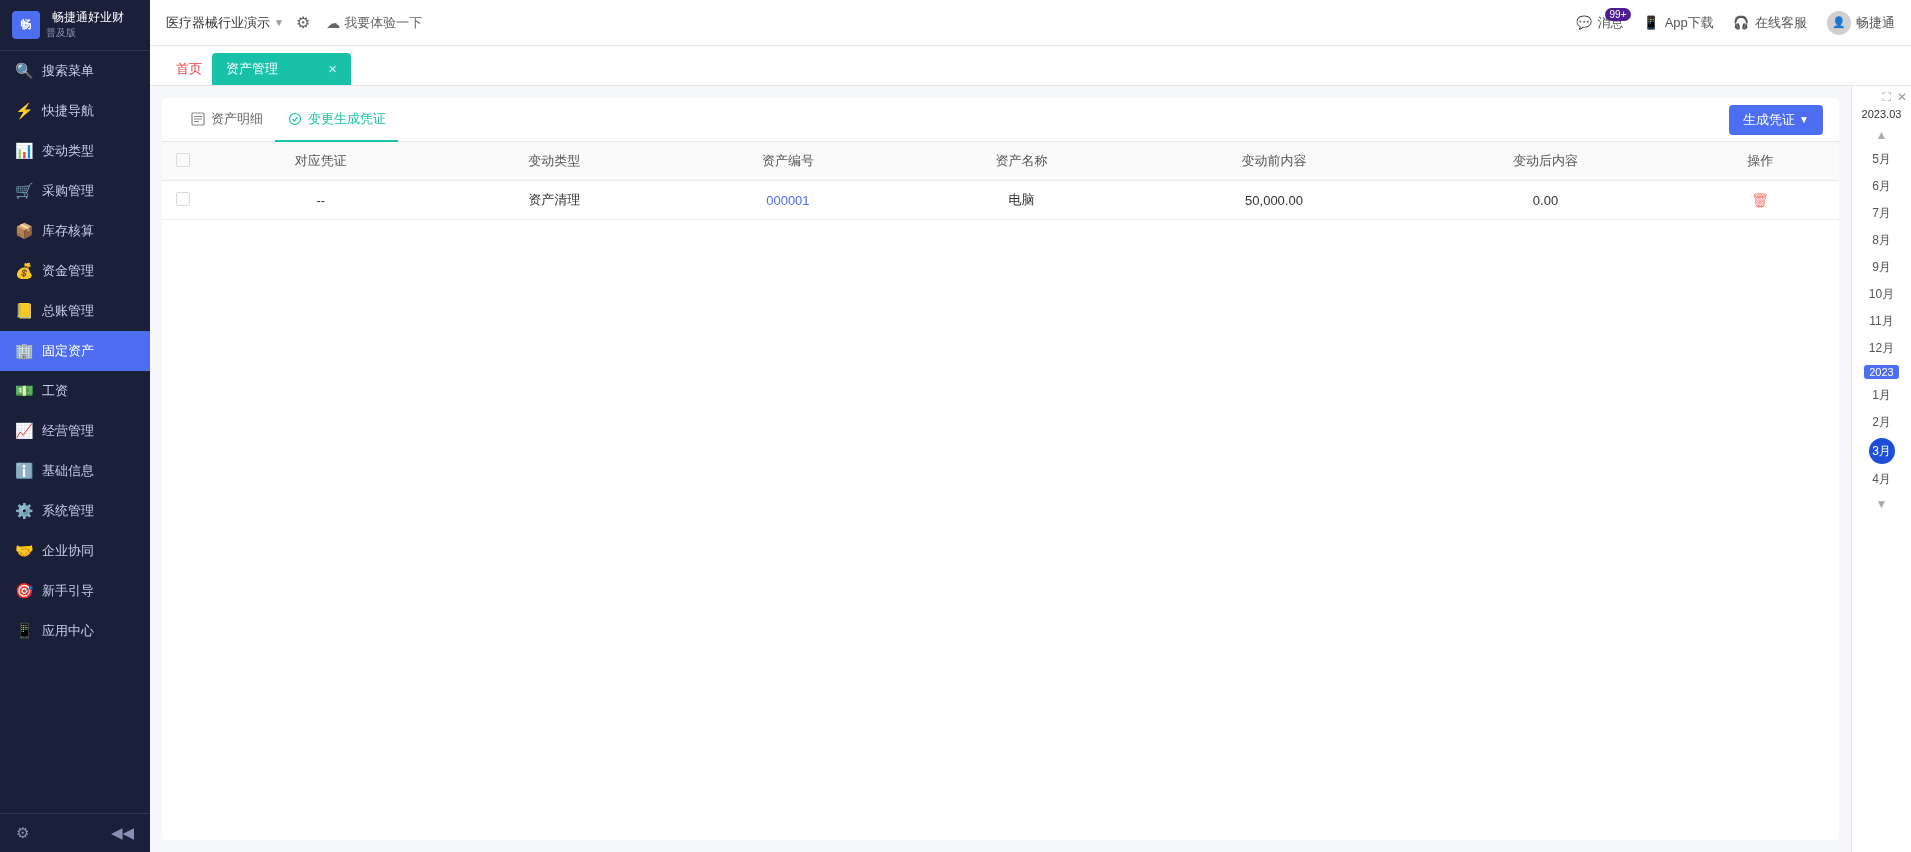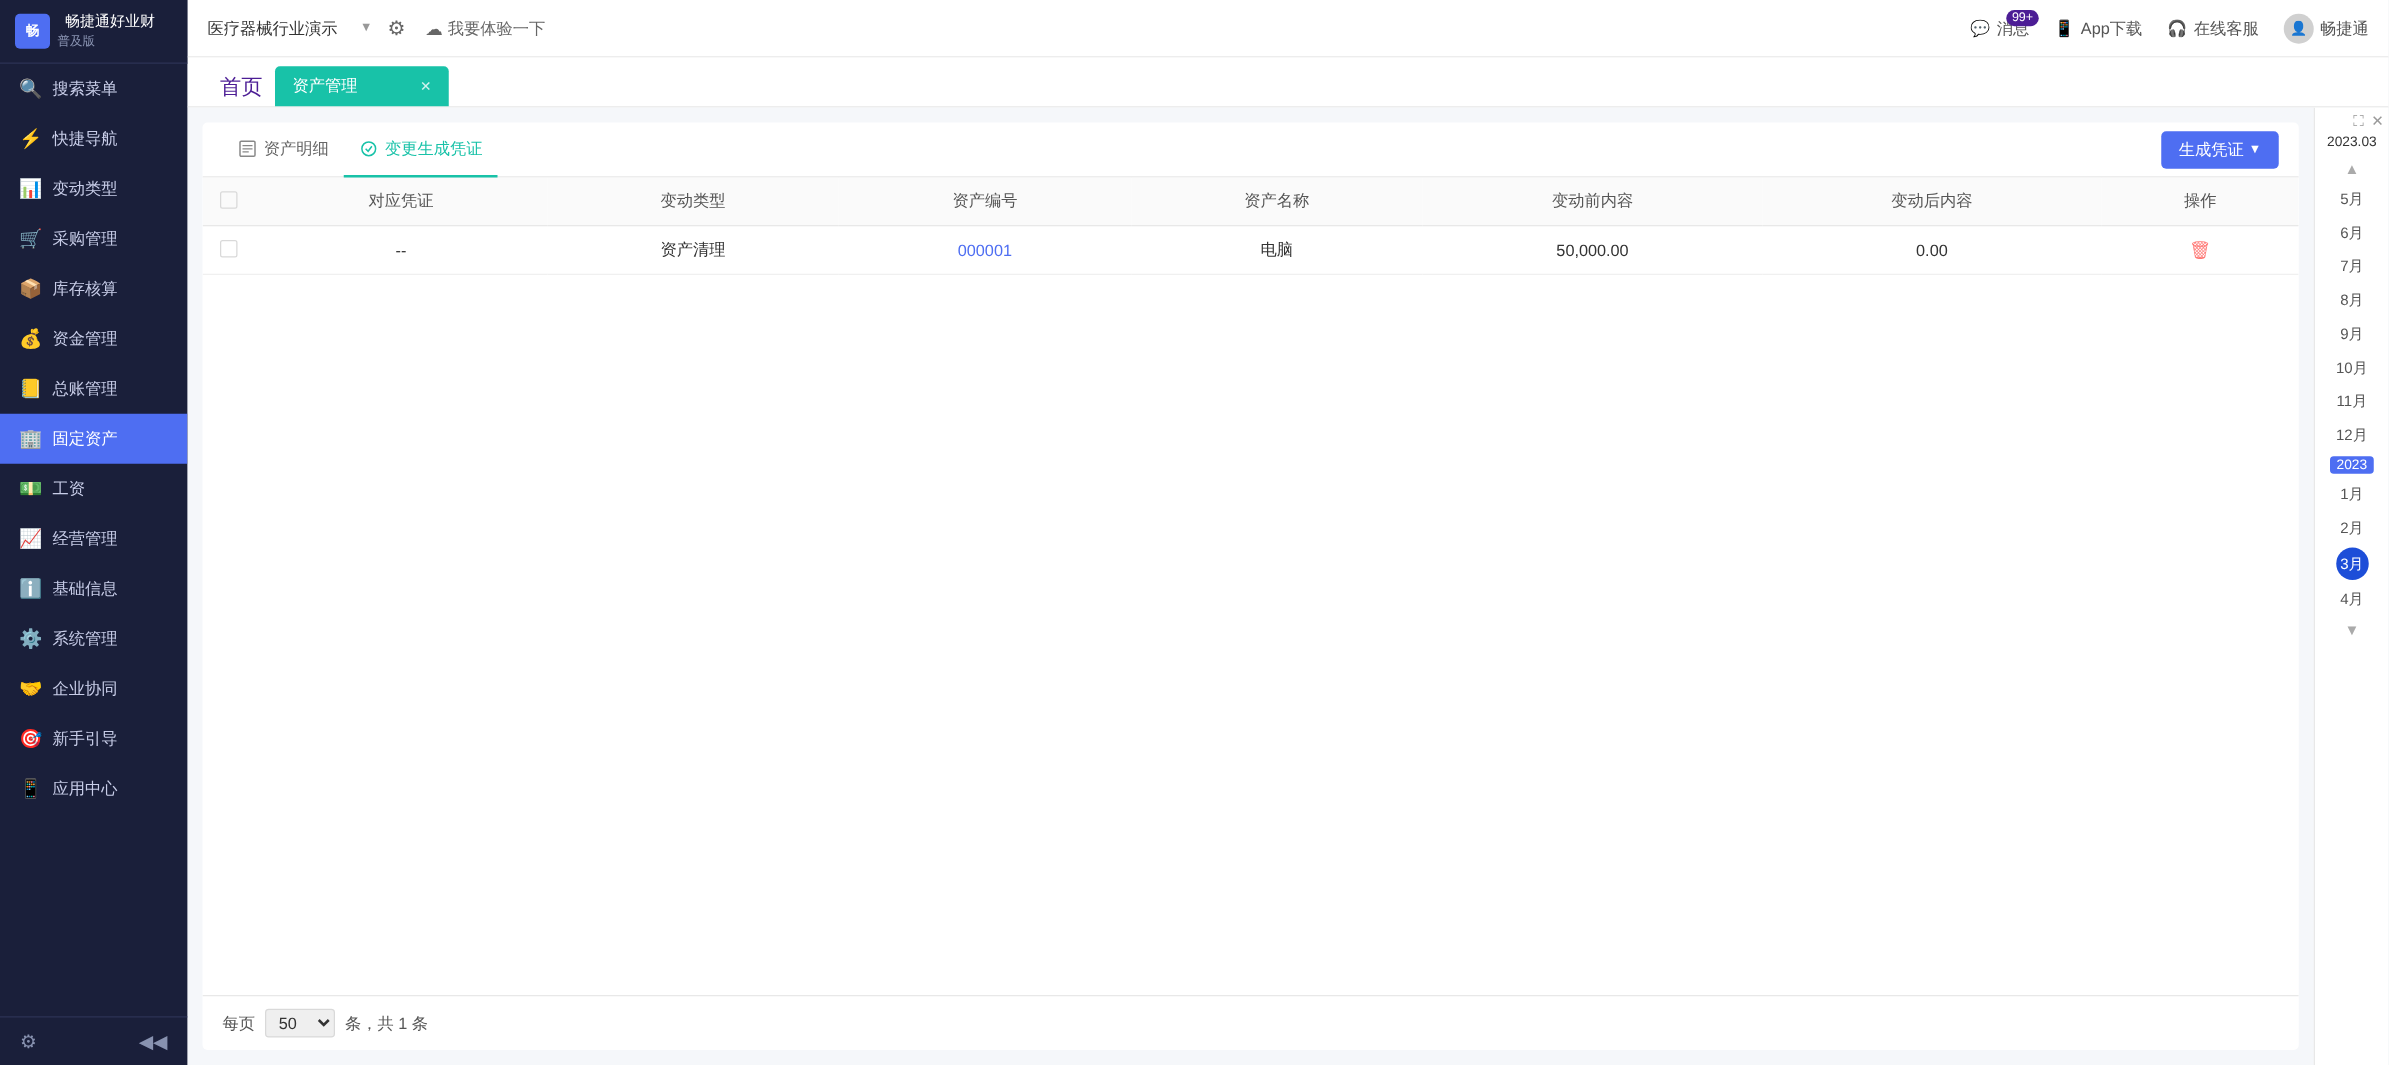--- a/index.html
+++ b/index.html
@@ -104,21 +104,21 @@
       border-bottom: 1px solid #e8e8e8;
       flex-shrink: 0;
     }
     .topbar-company {
       display: flex;
       align-items: center;
       color: #333;
       font-size: 13px;
       cursor: pointer;
     }
-    .topbar-company-name { margin-right: 18px; }
+    .topbar-company-name { margin-right: 4px; }
     .topbar-company-arrow { color: #999; font-size: 10px; }
     .topbar-gear {
       margin-left: 12px;
       color: #666;
       cursor: pointer;
       font-size: 16px;
     }
     .topbar-demo {
       margin-left: 16px;
       display: flex;
@@ -198,22 +198,22 @@
       background: #18c2a8;
       color: white;
       gap: 44px;
     }
     .tab-item .tab-close {
       margin-left: 6px;
       font-size: 11px;
       color: rgba(255,255,255,0.8);
     }
     .tab-home {
-      color: #4c1d95;
-      font-size: 17px;
+      color: #ef4444;
+      font-size: 13px;
       padding: 0 10px;
       height: 32px;
       display: flex;
       align-items: center;
       cursor: pointer;
       justify-content: center;
     }
 
     
     .content {
@@ -614,30 +614,20 @@
                 <td>50,000.00</td>
                 <td>0.00</td>
                 <td>
                   <span class="delete-icon">🗑</span>
                 </td>
               </tr>
             </tbody>
           </table>
         </div>
 
-        <div class="table-footer">
-          <span>每页</span>
-          <select class="page-size-select">
-            <option value="10">10</option>
-            <option value="20">20</option>
-            <option value="50" selected="">50</option>
-            <option value="100">100</option>
-          </select>
-          <span>条，共 1 条</span>
-        </div>
 
       </div>
     </div>
 
     <div class="right-panel">
       <span class="right-panel-expand">⛶</span>
       <span class="right-panel-close">✕</span>
       <div class="rp-header">2023.03</div>
       <div class="rp-scroll">
         <div class="rp-scroll-up">▲</div>

